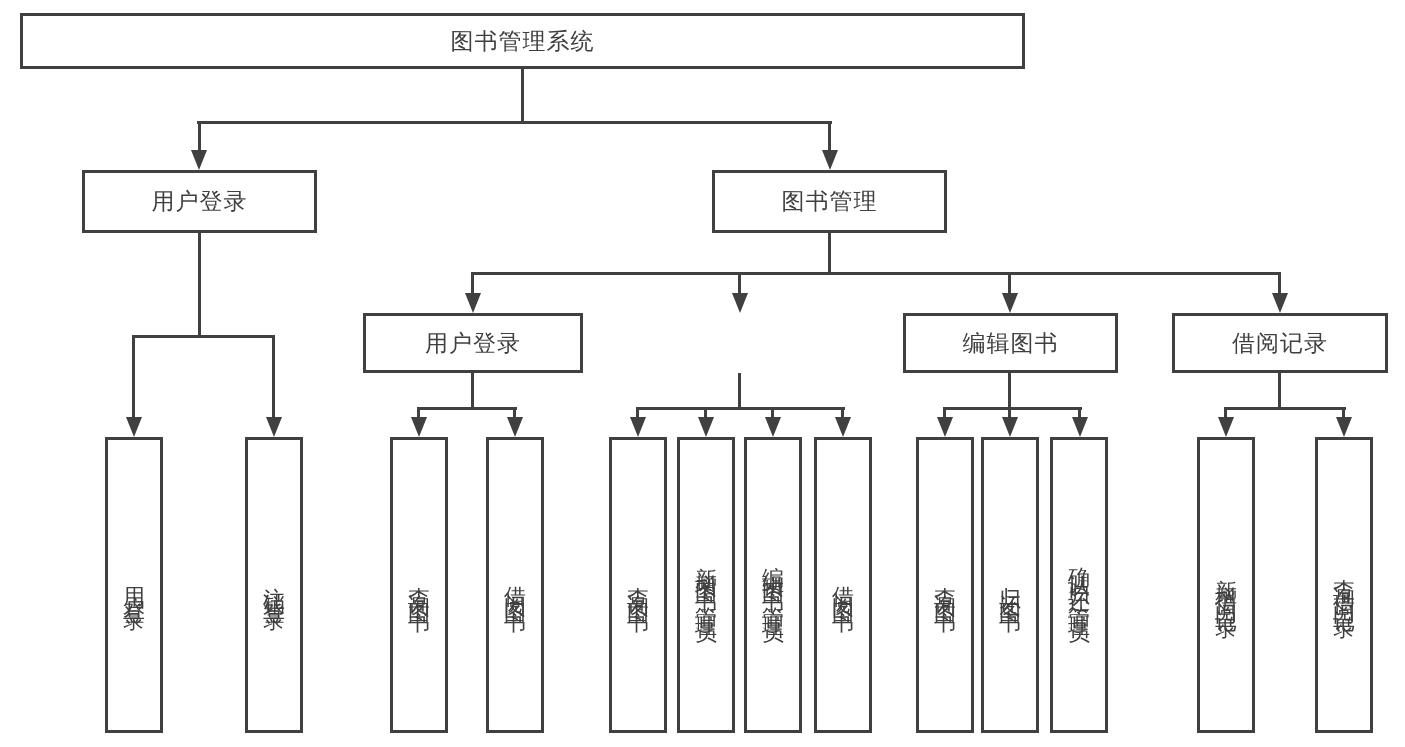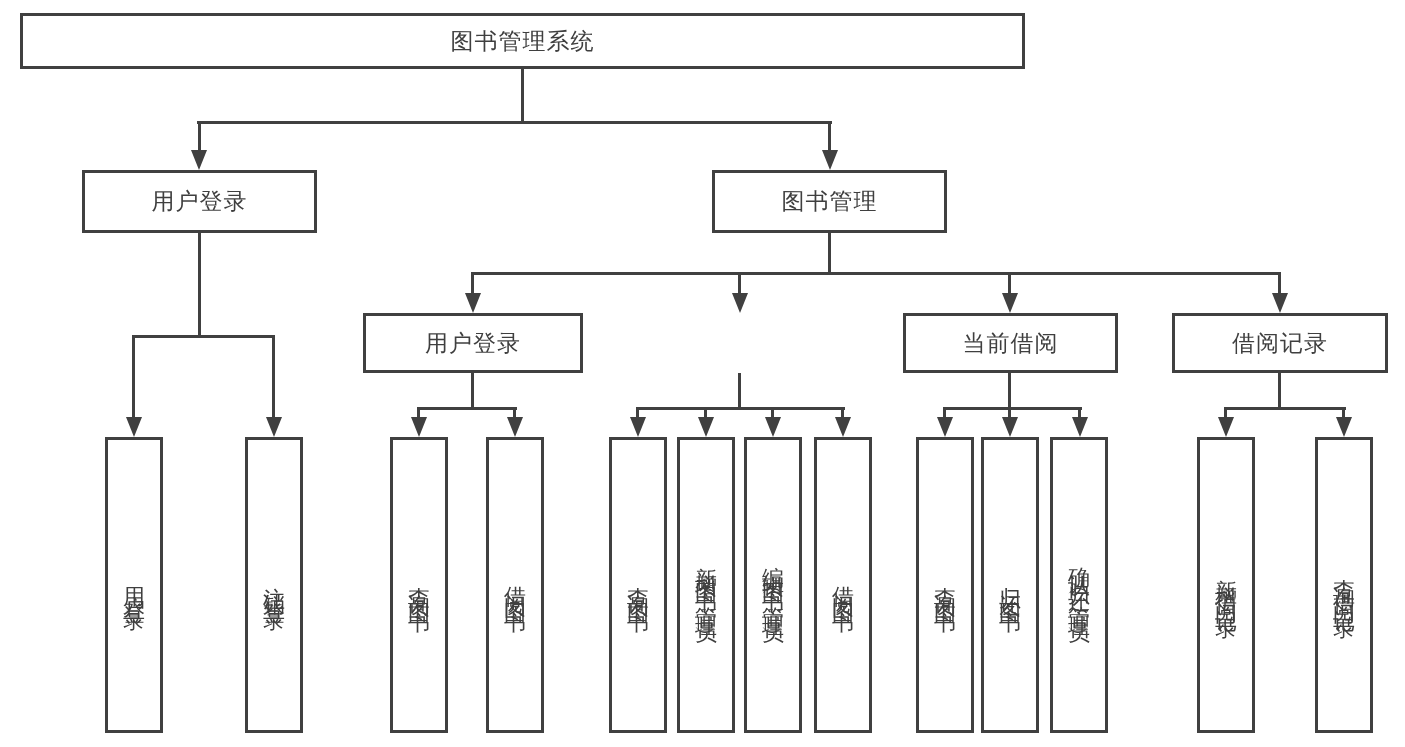--- a/index.html
+++ b/index.html
@@ -130,21 +130,21 @@
     <span>用户登录</span>
   </div>
   <div class="box h" style="left:712px;top:170px;width:235px;height:63px">
     <span>图书管理</span>
   </div>
 
   <div class="box h" style="left:363px;top:313px;width:220px;height:60px">
     <span>用户登录</span>
   </div>
   <div class="box h" style="left:903px;top:313px;width:215px;height:60px">
-    <span>当前借阅</span>
+    <span>编辑图书</span>
   </div>
   <div class="box h" style="left:1172px;top:313px;width:216px;height:60px">
     <span>借阅记录</span>
   </div>
 
   <div class="box v" style="left:105px;top:437px;width:58px;height:296px">
     <span>用户登录</span>
   </div>
   <div class="box v" style="left:245px;top:437px;width:58px;height:296px">
     <span>注销登录</span>

